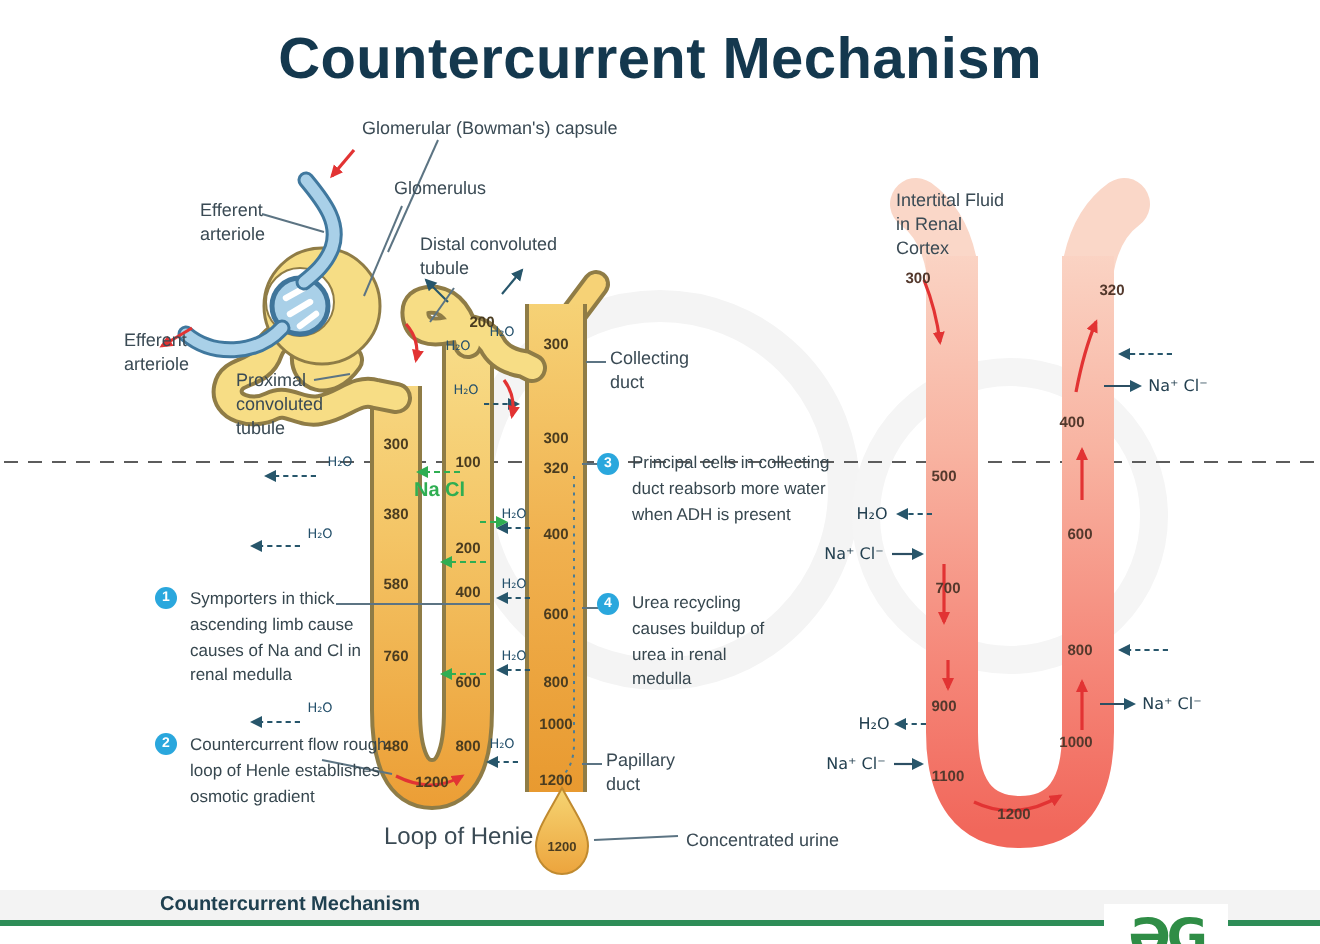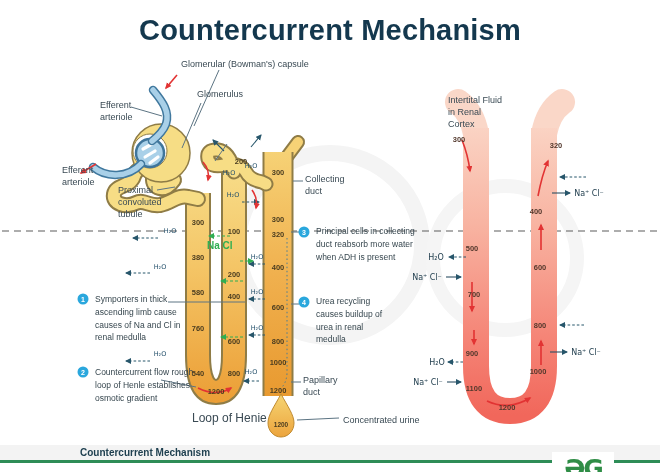--- a/index.html
+++ b/index.html
@@ -188,41 +188,42 @@
     <path d="M297 420 L339 418"></path>
   </g>
 </svg>
 
 <div class="title">Countercurrent Mechanism</div>
 
 <div class="lbl" style="left:181px;top:58px;white-space:nowrap;">Glomerular (Bowman's) capsule</div>
 <div class="lbl" style="left:197px;top:88px;">Glomerulus</div>
 <div class="lbl" style="left:100px;top:99px;width:48px;">Efferent arteriole</div>
 <div class="lbl" style="left:62px;top:164px;width:48px;">Efferent arteriole</div>
+<div class="lbl" style="left:210px;top:116px;width:82px;">Distal convoluted tubule</div>
 <div class="lbl" style="left:118px;top:184px;width:58px;">Proximal convoluted tubule</div>
 <div class="lbl" style="left:305px;top:173px;width:58px;">Collecting duct</div>
 <div class="lbl lbl3" style="left:448px;top:94px;">Intertital Fluid in Renal Cortex</div>
 <div class="lbl" style="left:192px;top:410px;font-size:12px;">Loop of Henie</div>
 <div class="lbl" style="left:303px;top:374px;width:50px;">Papillary duct</div>
 <div class="lbl" style="left:343px;top:414px;white-space:nowrap;">Concentrated urine</div>
 
 <span class="anncirc" style="left:83px;top:299px;">1</span>
 <div class="ann" style="left:95px;top:293px;">Symporters in thick ascending limb cause causes of Na and Cl in renal medulla</div>
 <span class="anncirc" style="left:83px;top:372px;">2</span>
 <div class="ann" style="left:95px;top:366px;">Countercurrent flow rough loop of Henle establishes osmotic gradient</div>
 <span class="anncirc" style="left:304px;top:232px;">3</span>
 <div class="ann" style="left:316px;top:225px;">Principal cells in collecting duct reabsorb more water when ADH is present</div>
 <span class="anncirc" style="left:304px;top:302px;">4</span>
 <div class="ann annw" style="left:316px;top:295px;">Urea recycling causes buildup of urea in renal medulla</div>
 
 <div class="num" style="left:198px;top:222px;">300</div>
 <div class="num" style="left:198px;top:257px;">380</div>
 <div class="num" style="left:198px;top:292px;">580</div>
 <div class="num" style="left:198px;top:328px;">760</div>
-<div class="num" style="left:198px;top:373px;">540</div>
+<div class="num" style="left:198px;top:373px;">480</div>
 
 <div class="num" style="left:234px;top:231px;">100</div>
 <div class="num" style="left:234px;top:274px;">200</div>
 <div class="num" style="left:234px;top:296px;">400</div>
 <div class="num" style="left:234px;top:341px;">600</div>
 <div class="num" style="left:234px;top:373px;">800</div>
 
 <div class="num" style="left:216px;top:391px;">1200</div>
 <div class="num" style="left:241px;top:161px;">200</div>
 <div class="num" style="left:281px;top:424px;font-size:6.5px;">1200</div>
@@ -230,21 +231,21 @@
 <div class="num" style="left:278px;top:172px;">300</div>
 <div class="num" style="left:278px;top:219px;">300</div>
 <div class="num" style="left:278px;top:234px;">320</div>
 <div class="num" style="left:278px;top:267px;">400</div>
 <div class="num" style="left:278px;top:307px;">600</div>
 <div class="num" style="left:278px;top:341px;">800</div>
 <div class="num" style="left:278px;top:362px;">1000</div>
 <div class="num" style="left:278px;top:390px;">1200</div>
 
 <div class="num numv" style="left:459px;top:139px;">300</div>
-<div class="num numv" style="left:472px;top:248px;">500</div>
+<div class="num numv" style="left:472px;top:238px;">500</div>
 <div class="num numv" style="left:474px;top:294px;">700</div>
 <div class="num numv" style="left:472px;top:353px;">900</div>
 <div class="num numv" style="left:474px;top:388px;">1100</div>
 <div class="num numv" style="left:556px;top:145px;">320</div>
 <div class="num numv" style="left:536px;top:211px;">400</div>
 <div class="num numv" style="left:540px;top:267px;">600</div>
 <div class="num numv" style="left:540px;top:325px;">800</div>
 <div class="num numv" style="left:538px;top:371px;">1000</div>
 <div class="num numv" style="left:507px;top:407px;">1200</div>
 

